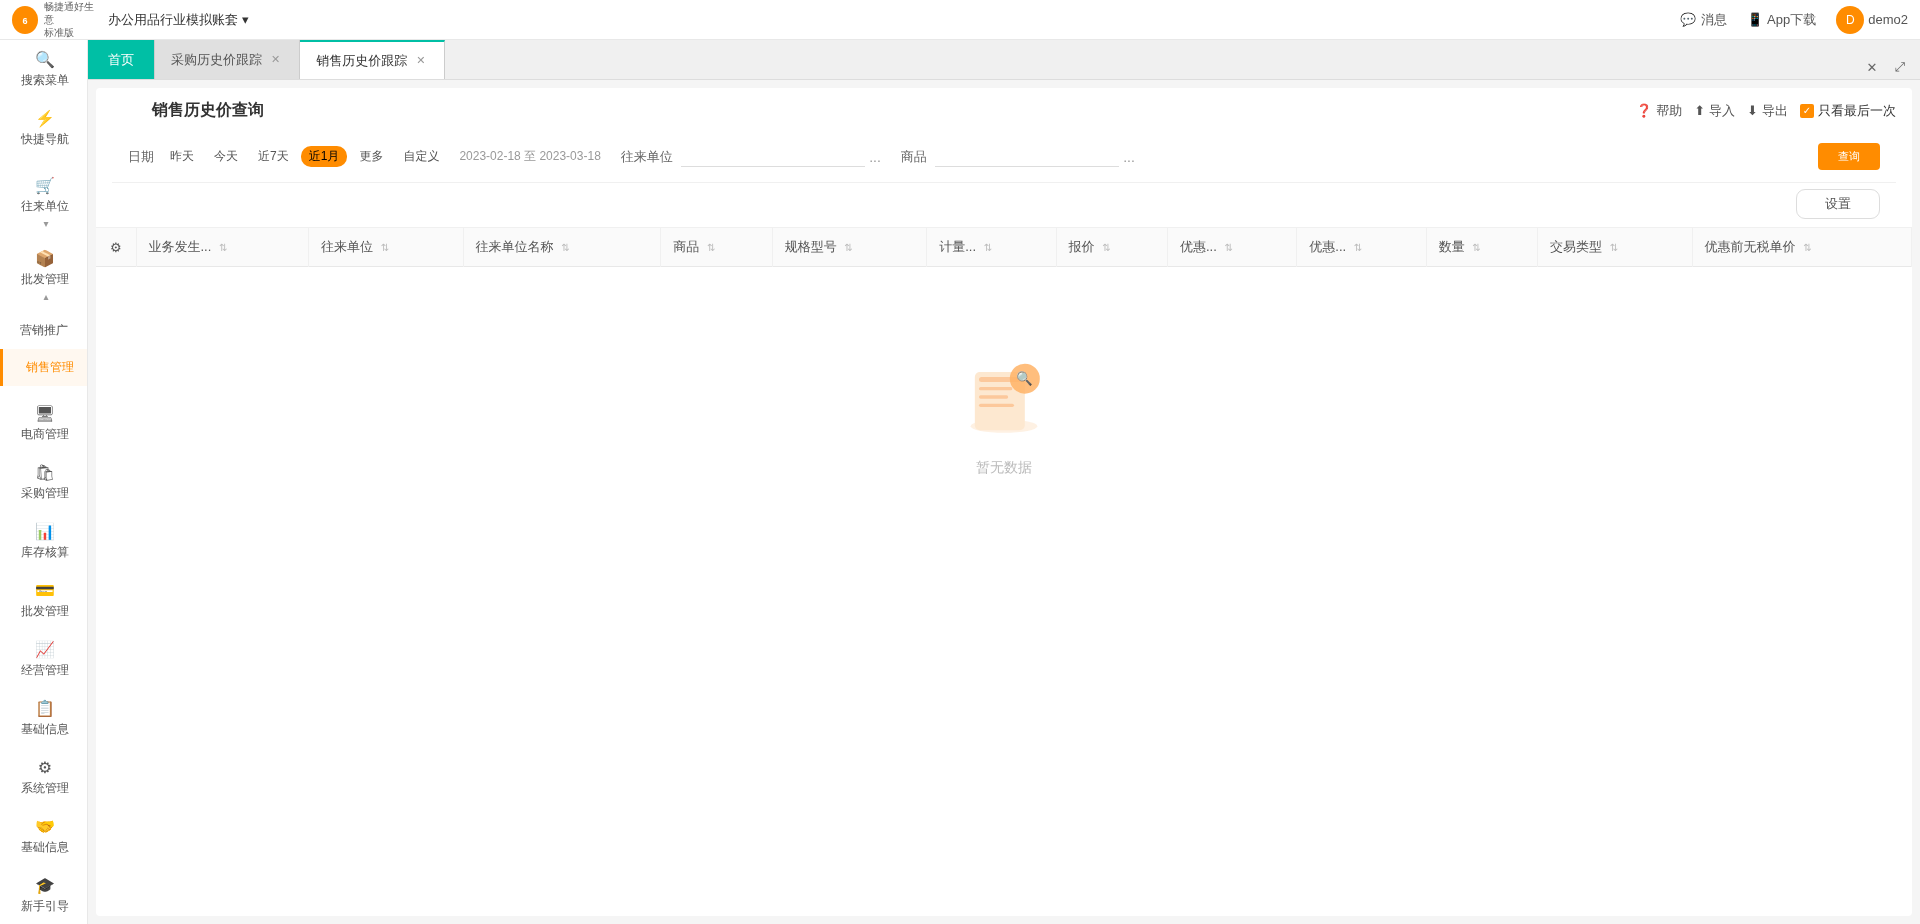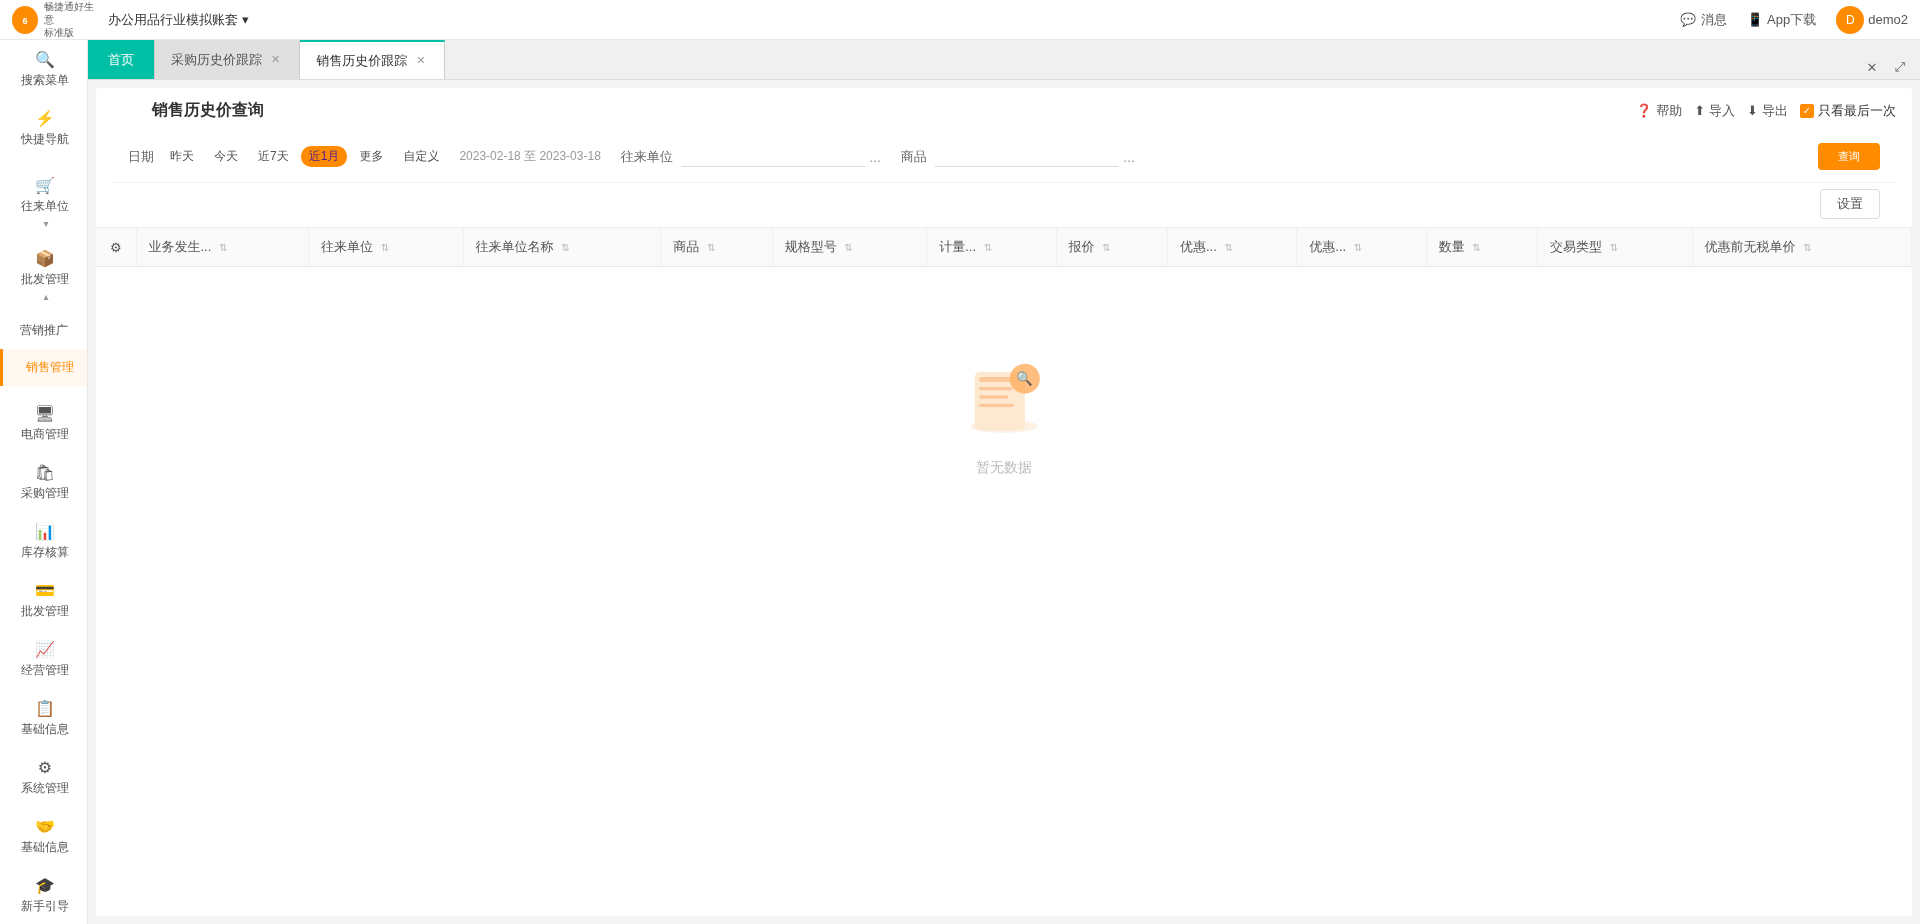--- a/index.html
+++ b/index.html
@@ -255,21 +255,21 @@
     }
     .date-btn {
       padding: 2px 8px;
       border-radius: 3px;
       cursor: pointer;
       font-size: 12px;
       color: #555;
     }
     .date-btn.active {
       background: #ff8c00;
-      color: #4c1d95;
+      color: #000000;
       border-radius: 10px;
     }
     .date-range {
       font-size: 12px;
       color: #999;
       margin-left: 4px;
     }
     .filter-input-wrap {
       display: flex;
       align-items: center;
@@ -297,22 +297,22 @@
       padding: 6px 20px;
       border-radius: 4px;
       cursor: pointer;
       font-size: 11px;
       font-weight: 500;
     }
     .settings-btn {
       background: #fff;
       color: #555;
       border: 1px solid #ddd;
-      padding: 5px 16px;
-      border-radius: 4px;
+      padding: 5px 28px;
+      border-radius: 9px;
       cursor: pointer;
       font-size: 13px;
     }
     .filter-right {
       display: flex;
       align-items: center;
       gap: 8px;
       margin-left: auto;
     }
 

